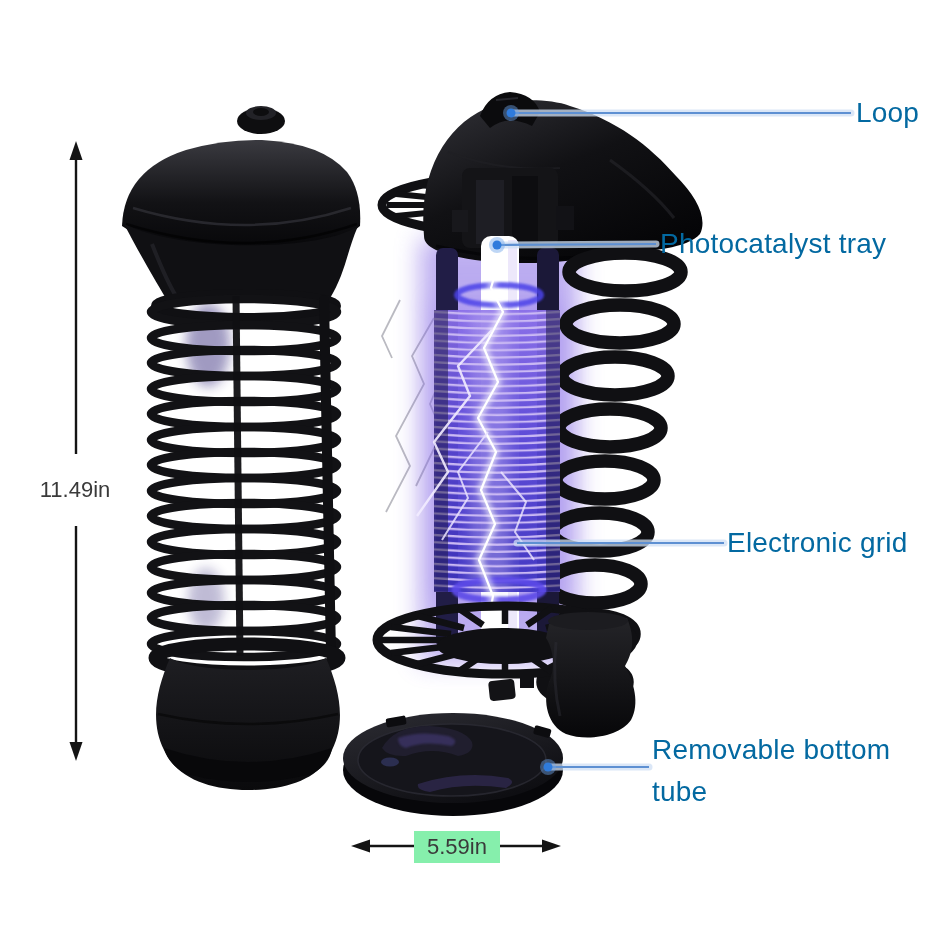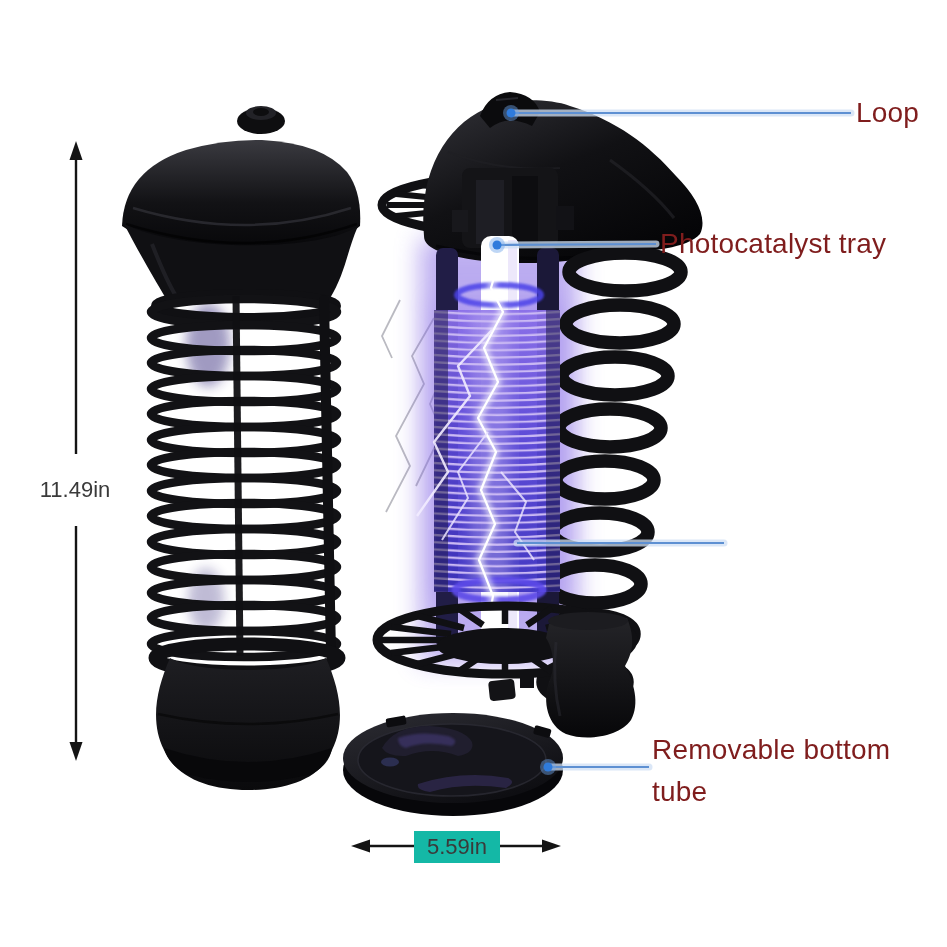--- a/index.html
+++ b/index.html
@@ -2,29 +2,29 @@
 <html><head>
 <meta charset="utf-8">
 <style>
   html,body{margin:0;padding:0;background:#ffffff;}
   #stage{
     position:relative;width:947px;height:947px;background:#ffffff;
     font-family:"Liberation Sans", sans-serif;overflow:hidden;
   }
   #art{position:absolute;left:0;top:0;width:947px;height:947px;}
   .callout{
-    position:absolute;color:#7f1d1d;font-size:28px;line-height:40px;
+    position:absolute;color:#0369a1;font-size:28px;line-height:40px;
     letter-spacing:.2px;white-space:nowrap;
   }
   .callout.wrap{white-space:normal;width:260px;line-height:42px;}
   .dim{
     position:absolute;color:#3a3a3a;font-size:22px;line-height:32px;
     text-align:center;
   }
-  .dim.on-line{background:#14b8a6;}
+  .dim.on-line{background:#86efac;}
 </style>
 </head>
 <body>
 
 <div id="stage">
 
   <svg id="art" viewBox="0 0 947 947" xmlns="http://www.w3.org/2000/svg">
     <defs>
       <linearGradient id="gDome" x1="0" y1="0" x2="0" y2="1">
         <stop offset="0" stop-color="#3a3a40"></stop>
@@ -240,18 +240,19 @@
       <polygon points="76,141 69.5,160 82.5,160" fill="#141414" stroke="none"></polygon>
       <polygon points="76,761 69.5,742 82.5,742" fill="#141414" stroke="none"></polygon>
       <line x1="362" y1="846" x2="550" y2="846"></line>
       <polygon points="351,846 370,839.5 370,852.5" fill="#141414" stroke="none"></polygon>
       <polygon points="561,846 542,839.5 542,852.5" fill="#141414" stroke="none"></polygon>
     </g>
   </svg>
 
   <div class="callout" style="left:856px;top:93px">Loop</div>
   <div class="callout" style="left:660px;top:224px">Photocatalyst tray</div>
+  <div class="callout" style="left:727px;top:523px">Electronic grid</div>
   <div class="callout wrap" style="left:652px;top:729px">Removable bottom tube</div>
 
   <div class="dim" style="left:18px;top:474px;width:114px">11.49in</div>
   <div class="dim on-line" style="left:414px;top:831px;width:86px">5.59in</div>
 
 </div>
 
 </body></html>

